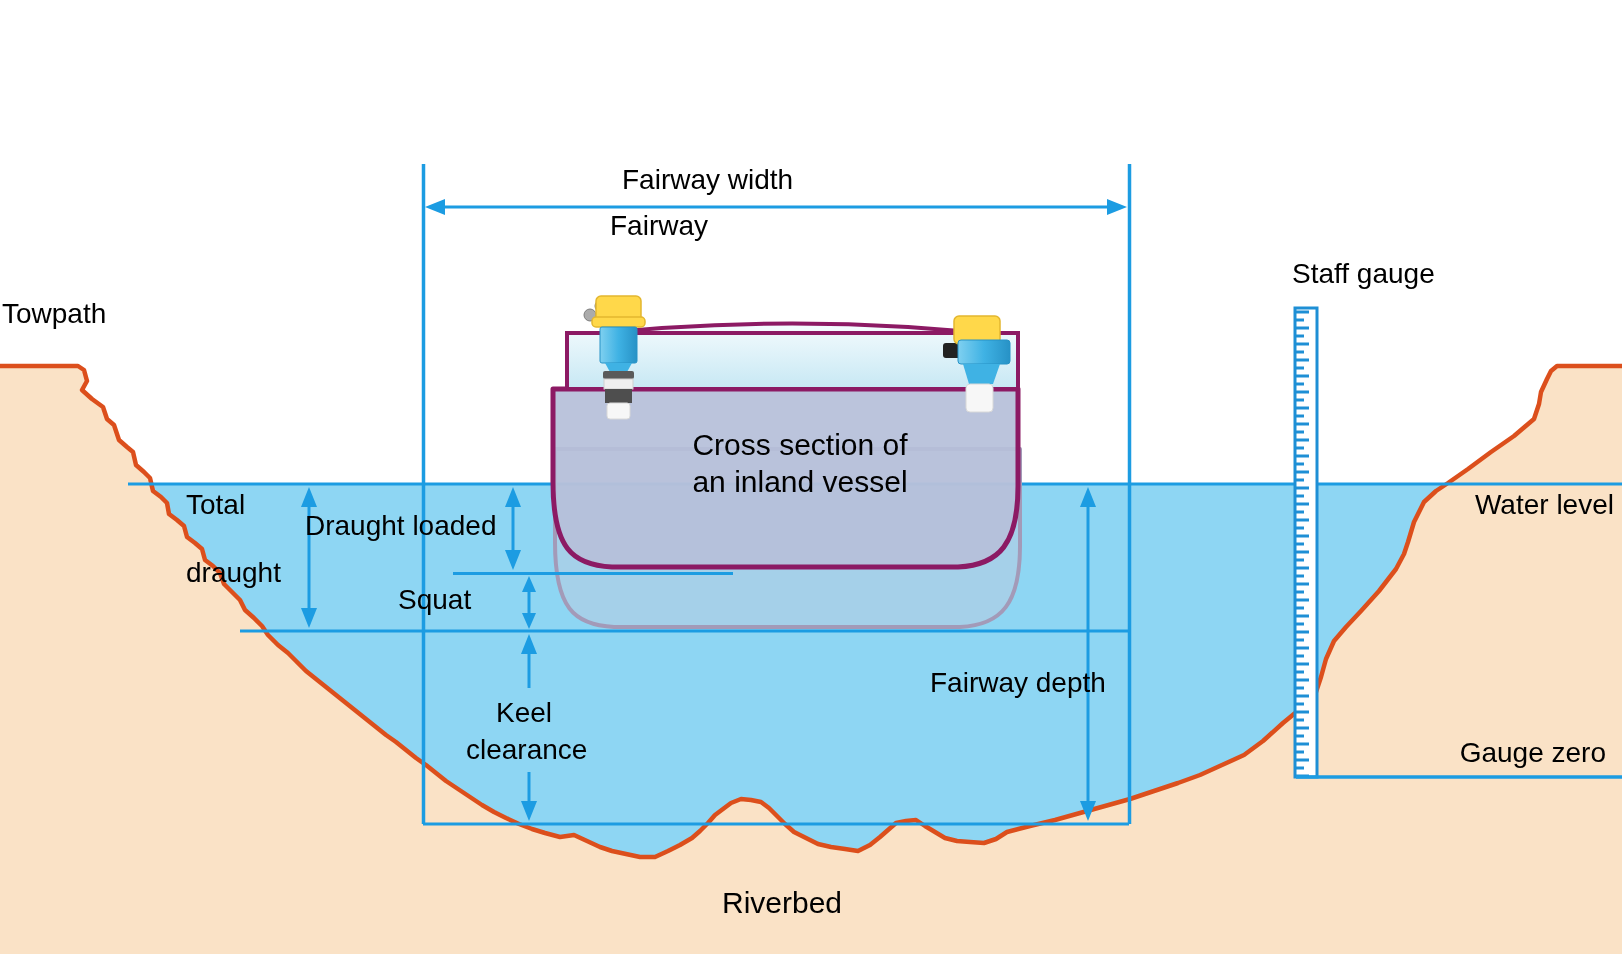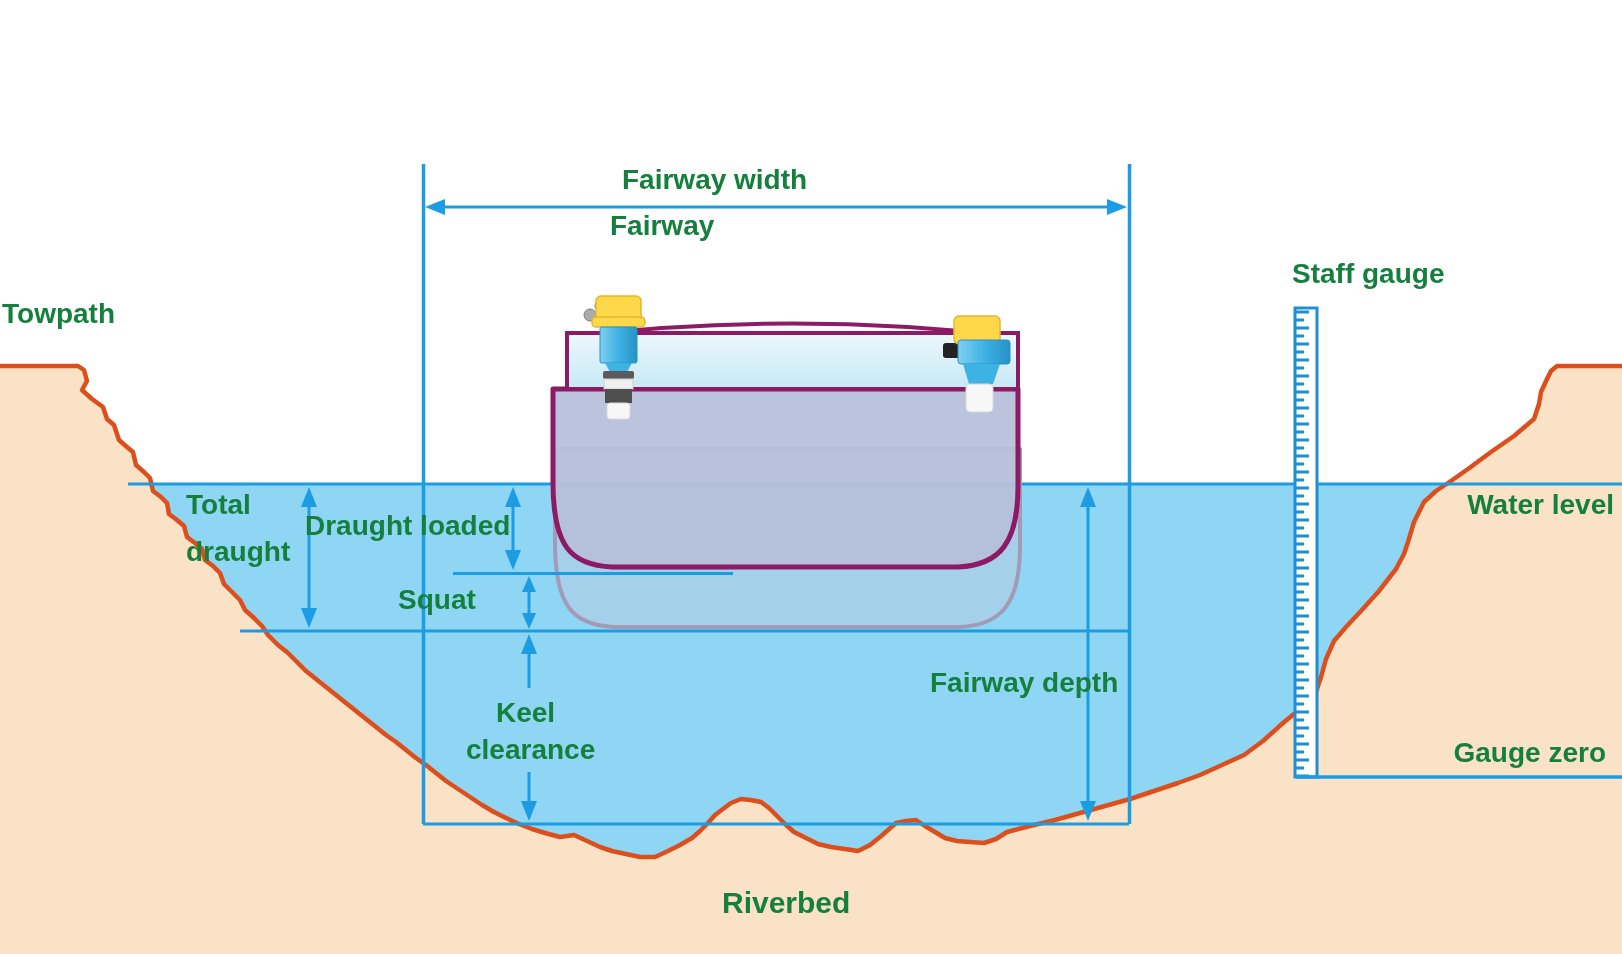--- a/index.html
+++ b/index.html
@@ -1,19 +1,19 @@
 <!DOCTYPE html>
 <html><head>
 <meta charset="utf-8">
 <style>
   html,body{margin:0;padding:0;background:#ffffff;}
   #stage{position:relative;width:1622px;height:954px;overflow:hidden;background:#ffffff;
          font-family:"Liberation Sans", sans-serif;}
   #stage svg{position:absolute;left:0;top:0;}
-  .lbl{position:absolute;color:#15803d;font-size:28px;line-height:1.25;white-space:nowrap;font-weight:bold;}
+  .lbl{position:absolute;color:#000000;font-size:28px;line-height:1.25;white-space:nowrap;}
   .lbl.big{font-size:30px;}
   .lbl.center{transform:translateX(-50%);text-align:center;}
   .lbl.right{text-align:left;}
 </style>
 </head>
 <body>
 
 <div id="stage">
 
 <svg width="1622" height="954" viewBox="0 0 1622 954">
@@ -119,23 +119,25 @@
     <line x1="1088" y1="503" x2="1088" y2="805" stroke-width="3"></line>
     <polygon points="1088,487 1080,507 1096,507" stroke="none"></polygon>
     <polygon points="1088,821 1080,801 1096,801" stroke="none"></polygon>
   </g>
 </svg>
 
 <div class="lbl" style="left:2px;top:296px;">Towpath</div>
 <div class="lbl" style="left:622px;top:162px;">Fairway width</div>
 <div class="lbl" style="left:610px;top:208px;">Fairway</div>
 <div class="lbl" style="left:1292px;top:256px;">Staff gauge</div>
+<div class="lbl big center" style="left:800px;top:426px;">Cross section of</div>
+<div class="lbl big center" style="left:800px;top:463px;">an inland vessel</div>
 <div class="lbl right" style="right:8px;top:487px;">Water level</div>
 <div class="lbl" style="left:186px;top:487px;">Total</div>
-<div class="lbl" style="left:186px;top:534px;">draught</div>
+<div class="lbl" style="left:186px;top:555px;">draught</div>
 <div class="lbl" style="left:305px;top:508px;">Draught loaded</div>
 <div class="lbl" style="left:398px;top:582px;">Squat</div>
 <div class="lbl" style="left:484px;top:695px;margin-left:12px;">Keel</div>
 <div class="lbl" style="left:466px;top:732px;">clearance</div>
 <div class="lbl" style="left:930px;top:665px;">Fairway depth</div>
 <div class="lbl right" style="right:16px;top:735px;">Gauge zero</div>
 <div class="lbl big" style="left:722px;top:884px;">Riverbed</div>
 
 </div>
 

